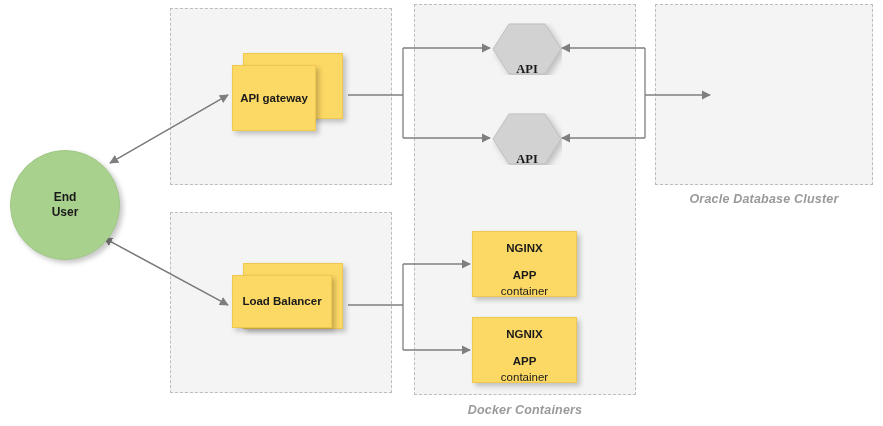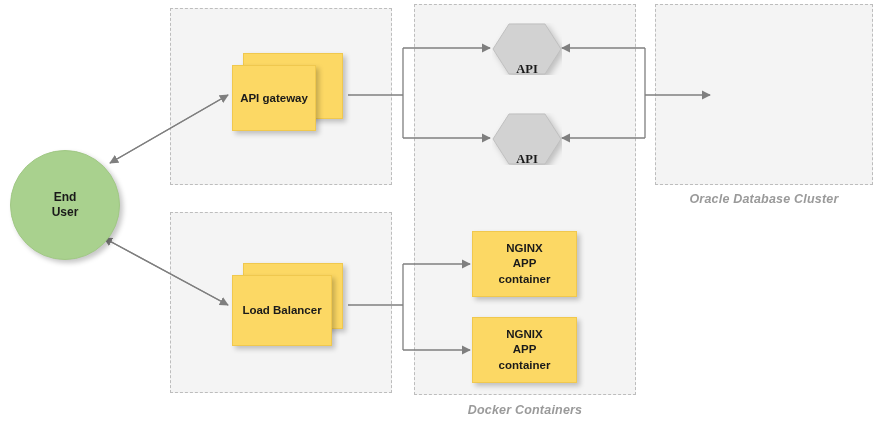--- a/index.html
+++ b/index.html
@@ -88,22 +88,22 @@
     display: flex;
     align-items: center;
     justify-content: center;
     text-align: center;
     font-size: 11.5px;
     font-weight: bold;
     color: #1a1a1a;
     line-height: 1.35;
   }
   .box .lines { display: block; }
-  .box .l1, .box .l2 { display: block; }
-  .box .l3 { display: block; font-weight: bold; }
+  .box .l1, .box .l2 { display: block; margin-top: 12px; }
+  .box .l3 { display: block; font-weight: normal; }
 
   
   .hexagon {
     position: absolute;
   }
   .hexagon .hx-label {
     position: absolute;
     left: 0;
     top: 0;
     width: 100%;
@@ -220,21 +220,21 @@
 
   <div class="stack" style="left:232px; top:53px; width:116px; height:84px;">
     <div class="sheet back" style="left:11px; top:0px; width:100px; height:66px;"></div>
     <div class="sheet front" style="left:0px; top:12px; width:84px; height:66px;">
       <span>API gateway</span>
     </div>
   </div>
 
   <div class="stack" style="left:232px; top:263px; width:116px; height:84px;">
     <div class="sheet back" style="left:11px; top:0px; width:100px; height:66px;"></div>
-    <div class="sheet front" style="left:0px; top:12px; width:100px; height:71px;">
+    <div class="sheet front" style="left:0px; top:12px; width:100px; height:53px;">
       <span>Load Balancer</span>
     </div>
   </div>
 
   <div class="hexagon" style="left:492px; top:23px; width:70px; height:52px;">
     <svg width="70" height="52" viewBox="0 0 70 52" xmlns="http://www.w3.org/2000/svg">
       <polygon points="17,1 53,1 69,26 53,51 17,51 1,26" fill="#d2d2d2" stroke="#bfbfbf" stroke-width="1" style="filter: drop-shadow(3px 3px 3px rgba(0,0,0,.22));"></polygon>
     </svg>
     <span class="hx-label">API</span>
   </div>

